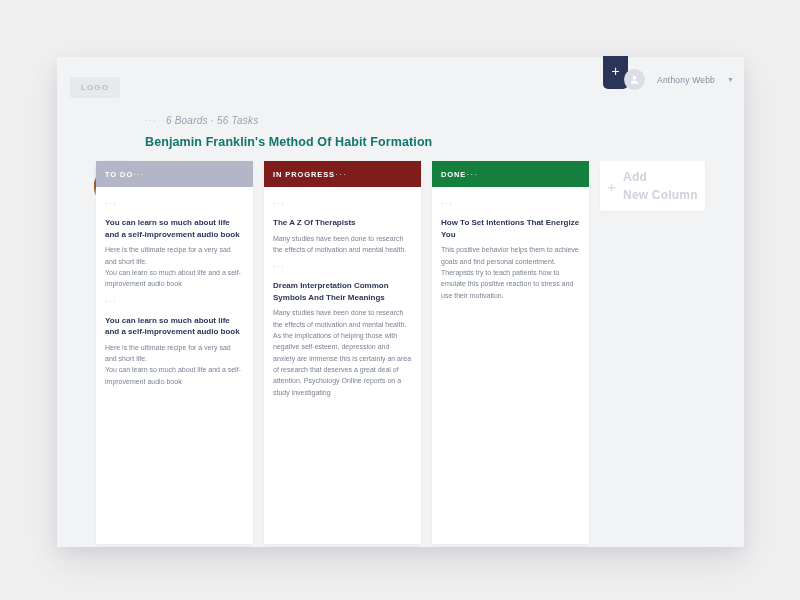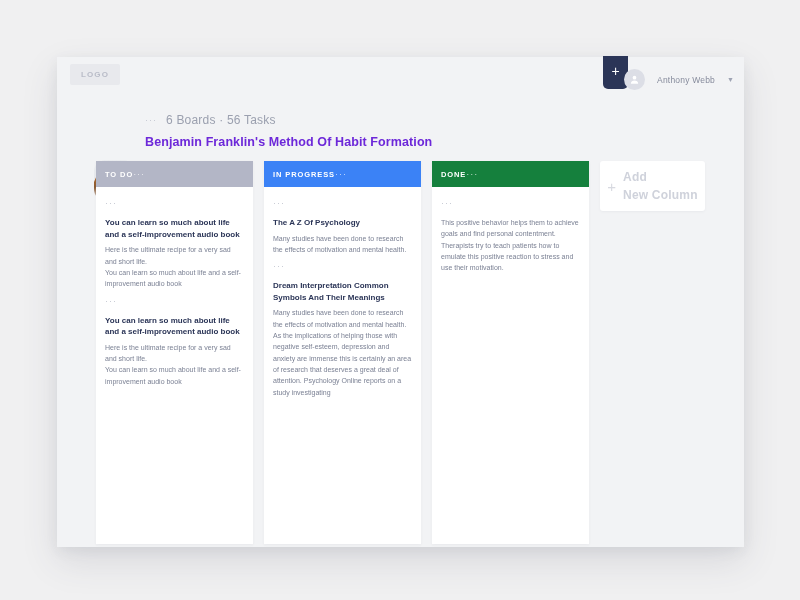--- a/index.html
+++ b/index.html
@@ -31,21 +31,21 @@
   
   .topbar {
     position: relative;
     height: 47px;
     background: #f2f3f5;
   }
 
   .logo-box {
     position: absolute;
     left: 13px;
-    top: 7px;
+    top: 20px;
     width: 50px;
     height: 21px;
     background: #e8e9ed;
     border-radius: 2px;
     color: #b9bcc8;
     font-size: 8px;
     font-weight: 700;
     letter-spacing: 1.1px;
     display: flex;
     align-items: center;
@@ -133,31 +133,32 @@
 
   .dots-muted {
     color: #c3c6d0;
     font-size: 9px;
     letter-spacing: 1px;
     line-height: 1;
     cursor: pointer;
   }
 
   .board-meta-text {
-    font-size: 12px;
+    font-size: 10px;
     color: #9ba0af;
     letter-spacing: 0.2px;
+    font-style: italic;
   }
 
   .board-title {
     padding-left: 51px;
     margin-top: 7px;
     font-size: 12.5px;
     font-weight: 700;
-    color: #6d28d9;
+    color: #0f766e;
     letter-spacing: 0.1px;
   }
 
   
   .board-canvas {
     position: relative;
     padding: 0 0 0 39px;
     display: flex;
     align-items: flex-start;
     gap: 11px;
@@ -335,29 +336,29 @@
           <div class="card-body">
             <p>Here is the ultimate recipe for a very sad and short life.</p>
             <p>You can learn so much about life and a self-improvement audio book</p>
           </div>
         </div>
 
       </div>
     </div>
 
     <div class="column">
-      <div class="column-head" style="background:#3b82f6">
+      <div class="column-head" style="background:#7f1d1d">
         <span class="column-title">IN PROGRESS</span>
         <span class="dots-head">···</span>
       </div>
       <div class="column-body">
 
         <div class="card">
           <div class="card-dots">···</div>
-          <div class="card-title">The A Z Of Psychology</div>
+          <div class="card-title">The A Z Of Therapists</div>
           <div class="card-body">
             <p>Many studies have been done to research the effects of motivation and mental health.</p>
           </div>
         </div>
 
         <div class="card">
           <div class="card-dots">···</div>
           <div class="card-title">Dream Interpretation Common Symbols And Their Meanings</div>
           <div class="card-body">
             <p>Many studies have been done to research the effects of motivation and mental health. As the implications of helping those with negative self-esteem, depression and anxiety are immense this is certainly an area of research that deserves a great deal of attention. Psychology Online reports on a study investigating</p>
@@ -369,20 +370,21 @@
 
     <div class="column">
       <div class="column-head" style="background:#15803d">
         <span class="column-title">DONE</span>
         <span class="dots-head">···</span>
       </div>
       <div class="column-body">
 
         <div class="card">
           <div class="card-dots">···</div>
+          <div class="card-title">How To Set Intentions That Energize You</div>
           <div class="card-body">
             <p>This positive behavior helps them to achieve goals and find personal contentment. Therapists try to teach patients how to emulate this positive reaction to stress and use their motivation.</p>
           </div>
         </div>
 
       </div>
     </div>
 
     <div class="add-column">
       <span class="plus-icon">+</span>

